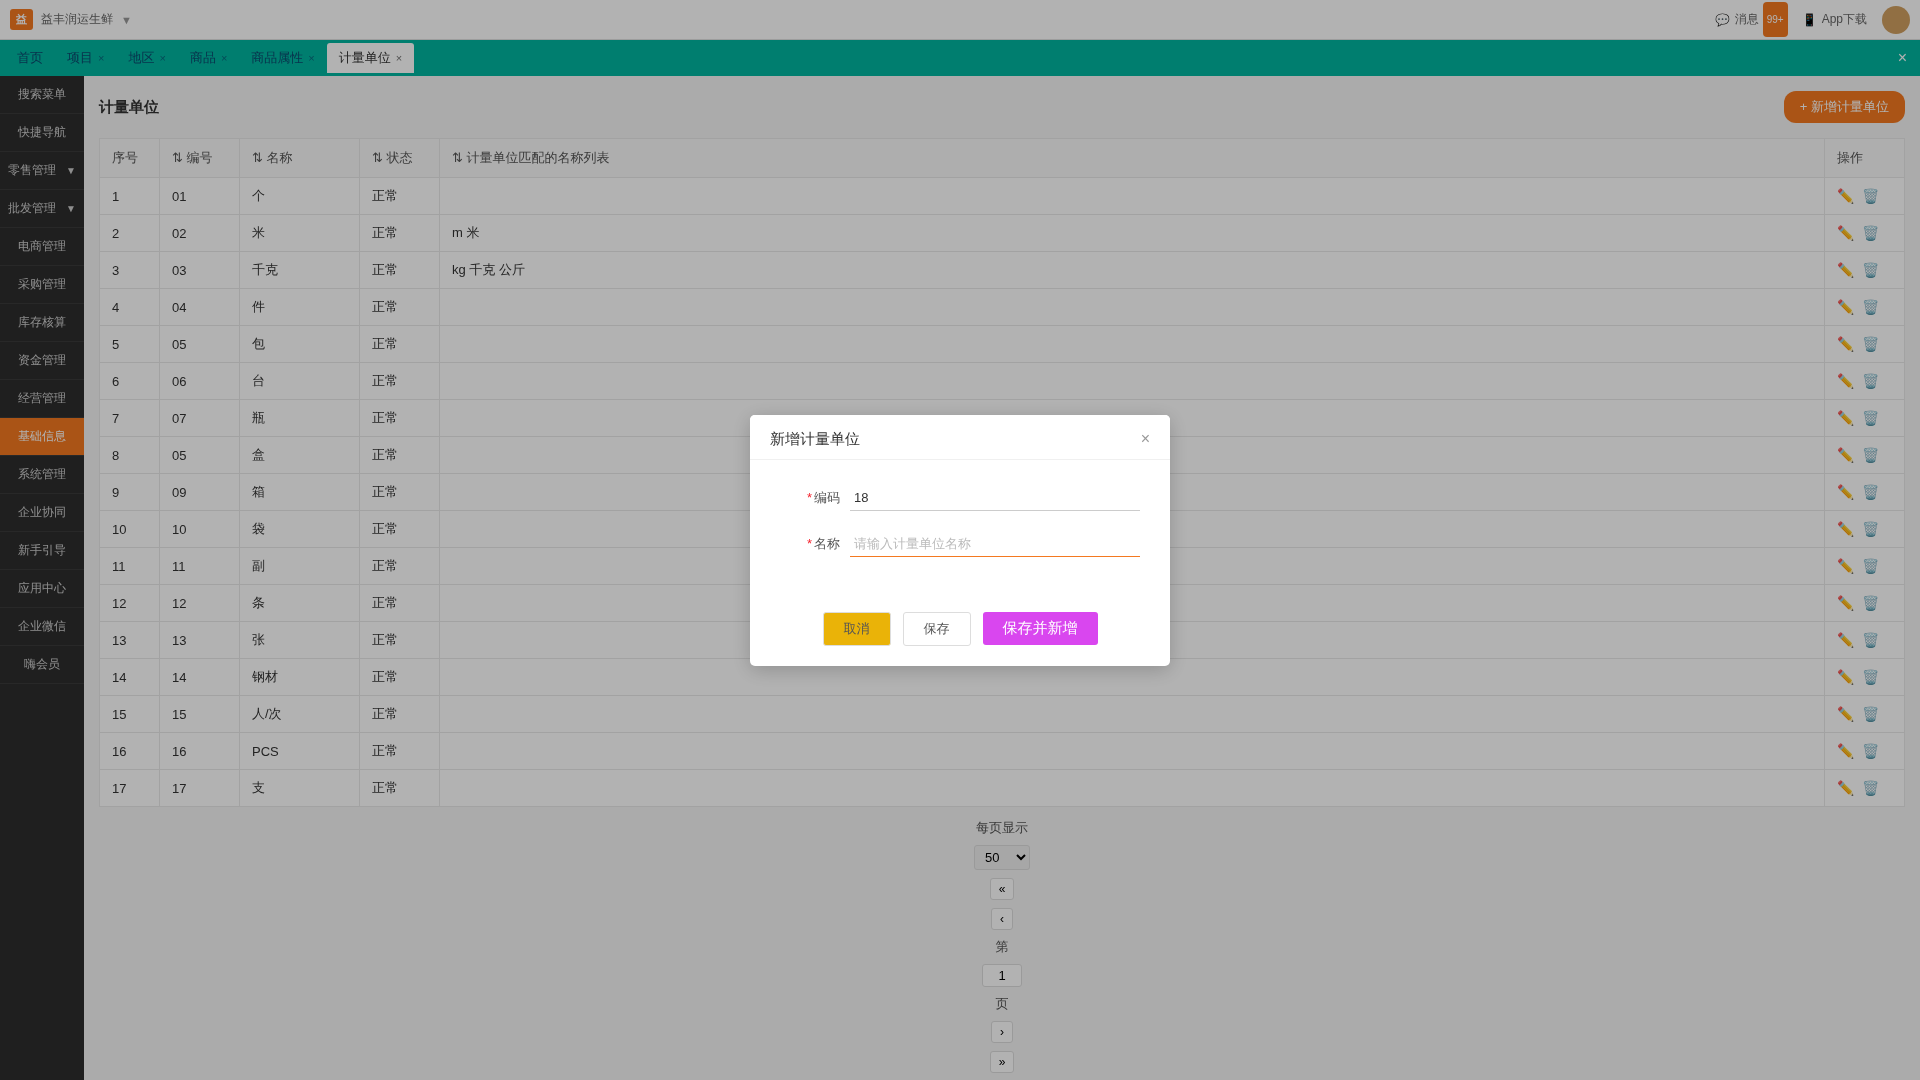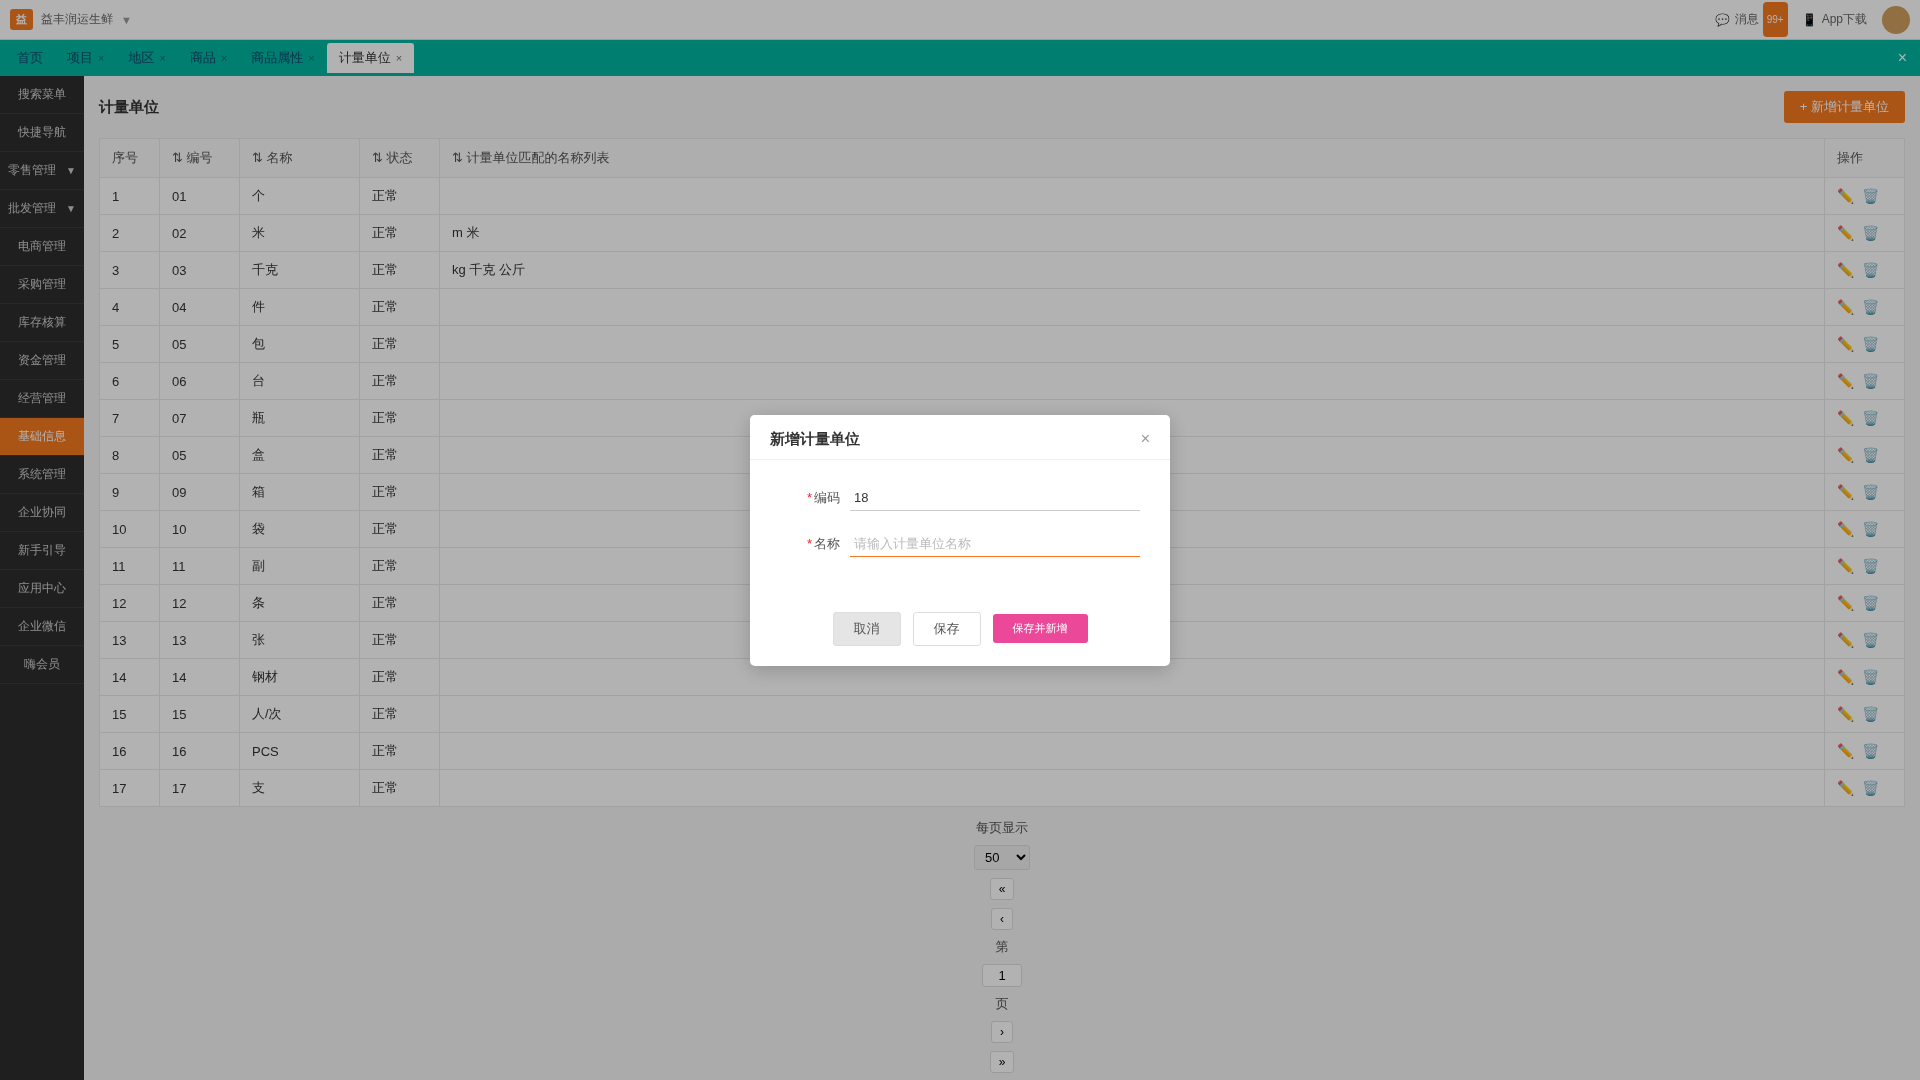--- a/index.html
+++ b/index.html
@@ -144,21 +144,21 @@
     .page-title {
       font-size: 15px;
       font-weight: bold;
       color: #333;
     }
     .add-btn {
       background: #f47920;
       color: #fff;
       border: none;
       padding: 7px 16px;
-      border-radius: 3px;
+      border-radius: 12px;
       font-size: 13px;
       cursor: pointer;
     }
 
     
     .data-table {
       width: 100%;
       border-collapse: collapse;
       background: #fff;
       font-size: 13px;
@@ -244,21 +244,21 @@
     .modal-header {
       background: #fff;
       padding: 15px 20px 10px 20px;
       border-bottom: 1px solid #f0f0f0;
       display: flex;
       align-items: center;
       justify-content: space-between;
     }
     .modal-title {
       font-size: 15px;
-      font-weight: bold;
+      font-weight: normal;
       color: #333;
     }
     .modal-close {
       cursor: pointer;
       color: #999;
       font-size: 16px;
       line-height: 1;
     }
     .modal-body {
       padding: 25px 30px;
@@ -296,43 +296,43 @@
     }
     .modal-footer {
       padding: 10px 20px 20px 20px;
       display: flex;
       align-items: center;
       justify-content: center;
       gap: 12px;
     }
     .btn-cancel {
       border: 1px solid #ddd;
-      background: #e5e5e5;
+      background: #eab308;
       padding: 7px 20px;
       border-radius: 3px;
       font-size: 13px;
       cursor: pointer;
       color: #555;
     }
     .btn-save {
       border: 1px solid #ddd;
       background: #fff;
       padding: 7px 20px;
       border-radius: 3px;
       font-size: 13px;
       cursor: pointer;
       color: #555;
     }
     .btn-save-new {
-      background: #ec4899;
+      background: #d946ef;
       color: #fff;
       border: none;
       padding: 7px 20px;
       border-radius: 3px;
-      font-size: 11px;
+      font-size: 15px;
       cursor: pointer;
     }
 
     .col-seq { width: 60px; }
     .col-code { width: 80px; }
     .col-name { width: 120px; }
     .col-status { width: 80px; }
     .col-match { }
     .col-action { width: 80px; text-align: center; }
   </style>

